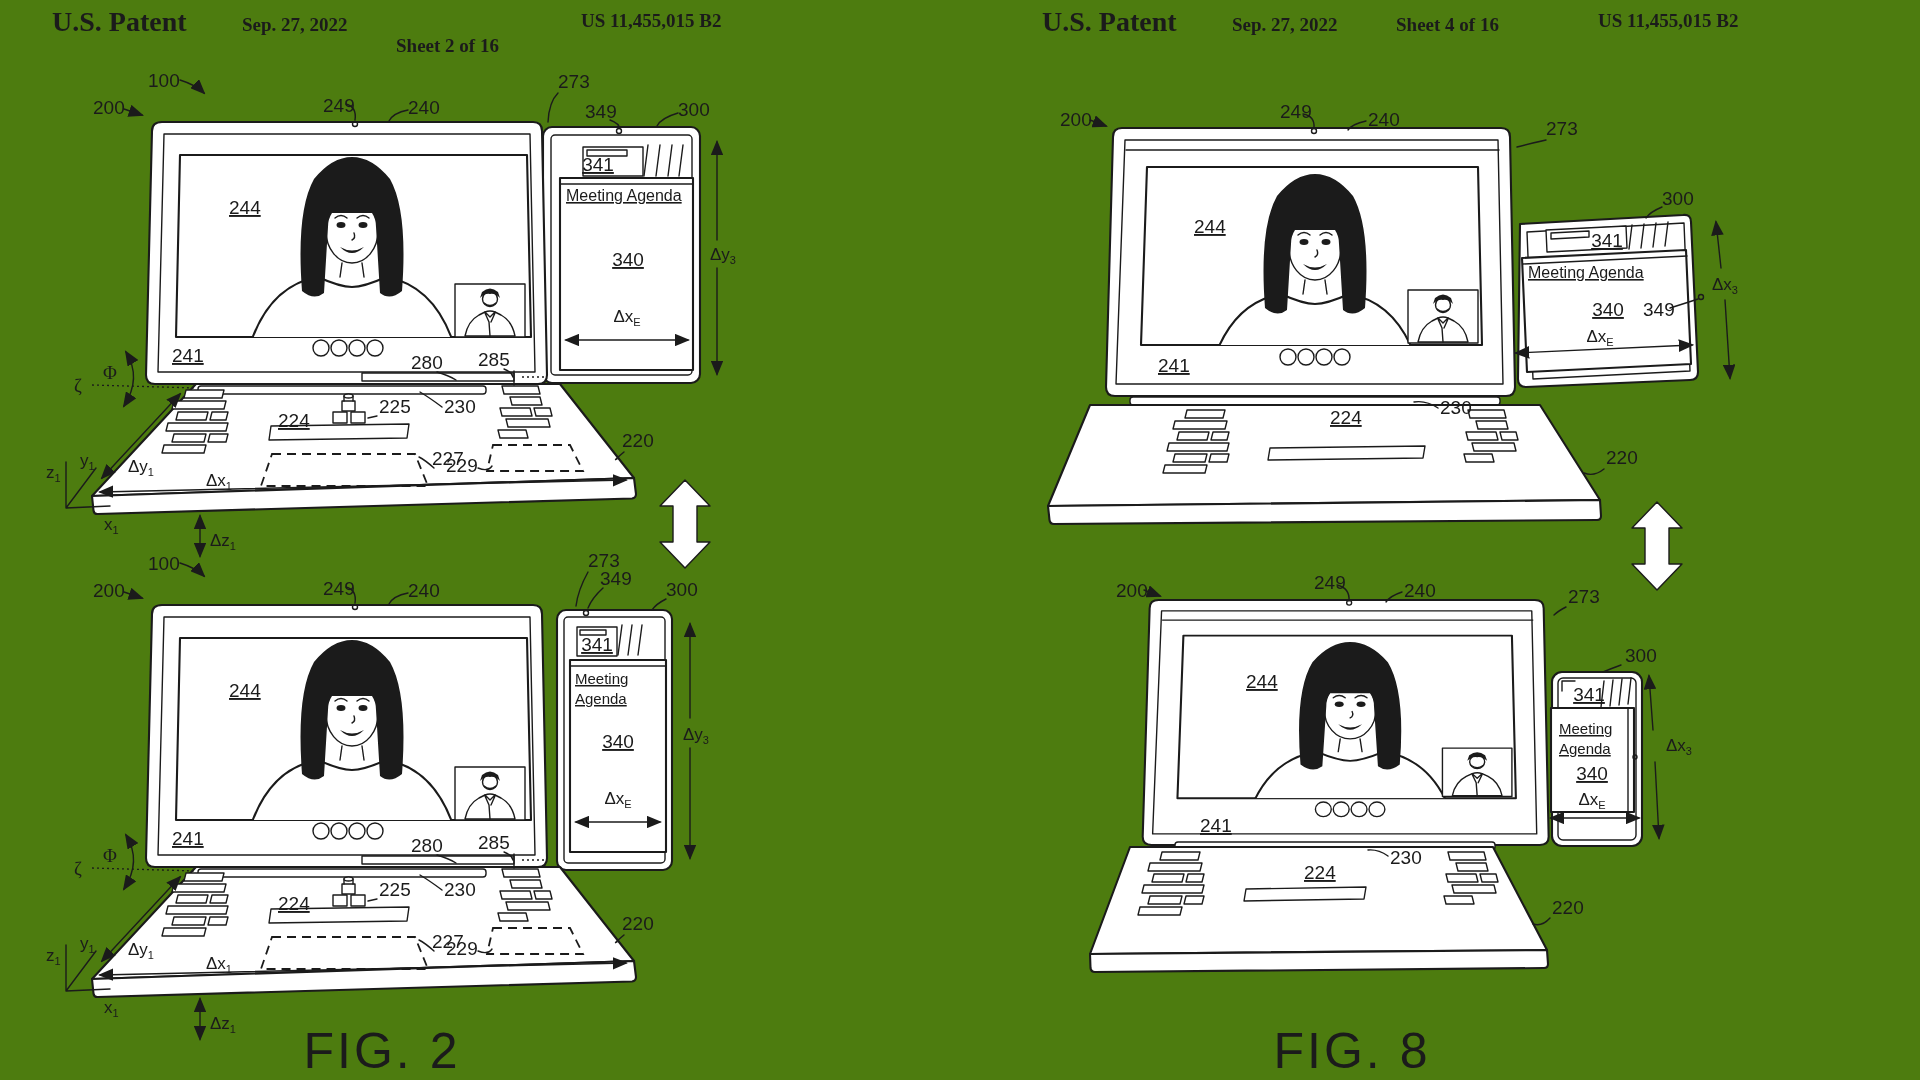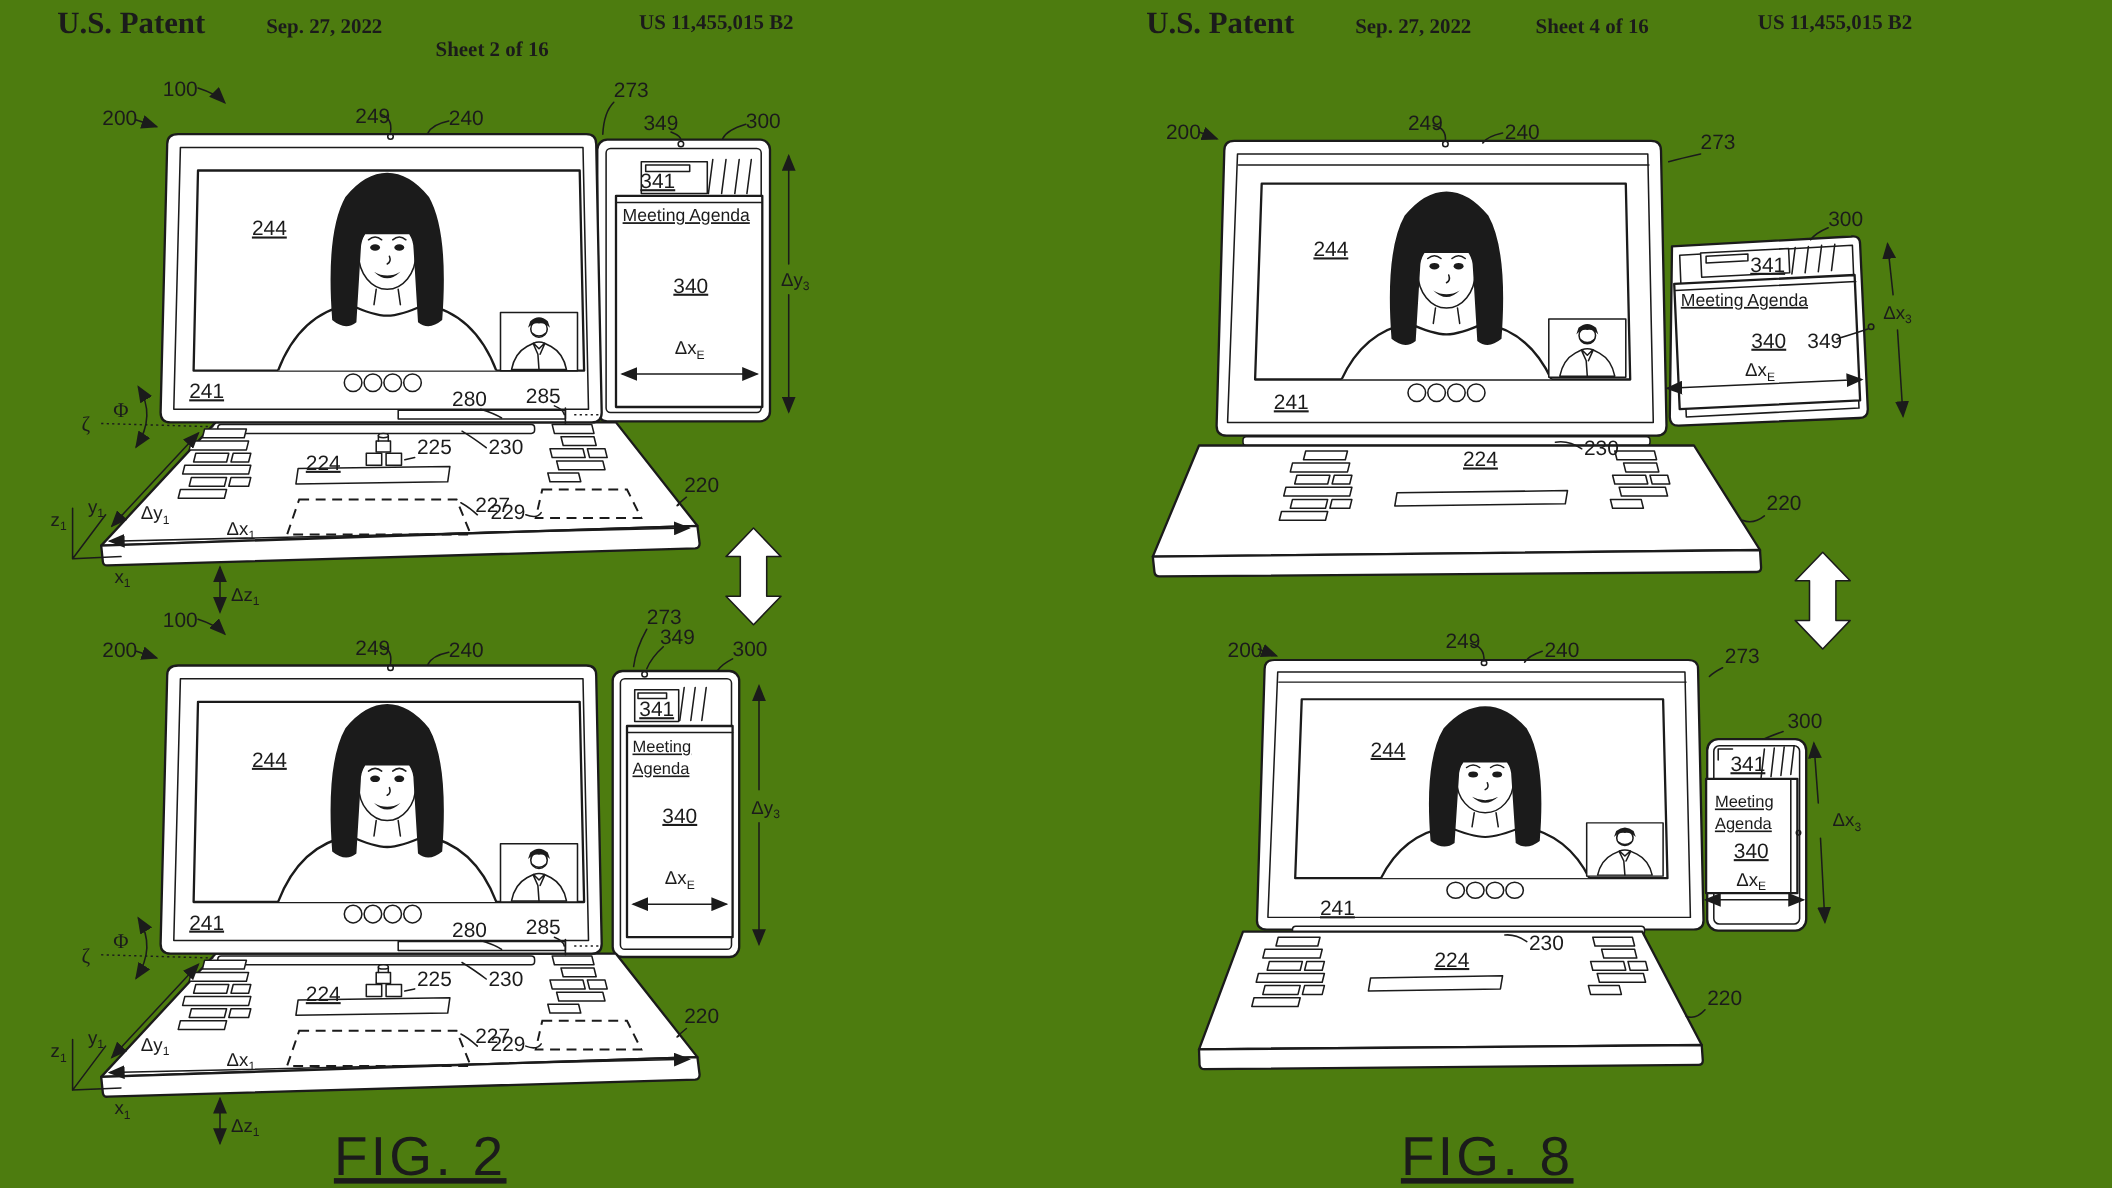--- a/index.html
+++ b/index.html
@@ -3,21 +3,21 @@
 <meta charset="utf-8">
 <style>
   html,body{margin:0;padding:0;background:#e8e8e8;}
   .page{position:relative;width:1920px;height:1080px;background:#4d7c0f;overflow:hidden;
         font-family:"Liberation Sans",sans-serif;color:#1b1b1b;}
   .hdr{position:absolute;font-family:"Liberation Serif",serif;font-weight:bold;white-space:nowrap;}
   .hdr-title{font-size:28px;}
   .hdr-small{font-size:19px;}
   .hdr-num{font-size:19px;}
   .figcap{position:absolute;font-family:"Liberation Sans",sans-serif;font-size:50px;
-          letter-spacing:3px;transform:translateX(-50%);text-decoration:underline;}
+          letter-spacing:3px;transform:translateX(-50%);}
   svg{position:absolute;left:0;top:0;}
   svg text{font-family:"Liberation Sans",sans-serif;fill:#1b1b1b;}
   .ref{font-size:19px;}
   .ul{text-decoration:underline;}
   .scr{font-size:16px;text-decoration:underline;}
   .scr2{font-size:15px;text-decoration:underline;}
   .dim{font-size:17px;}
   .grk{font-size:19px;font-family:"Liberation Serif",serif;}
   .sub{font-size:11px;}
   .ln{fill:none;stroke:#1b1b1b;stroke-width:2.1;stroke-linejoin:round;stroke-linecap:round;}

